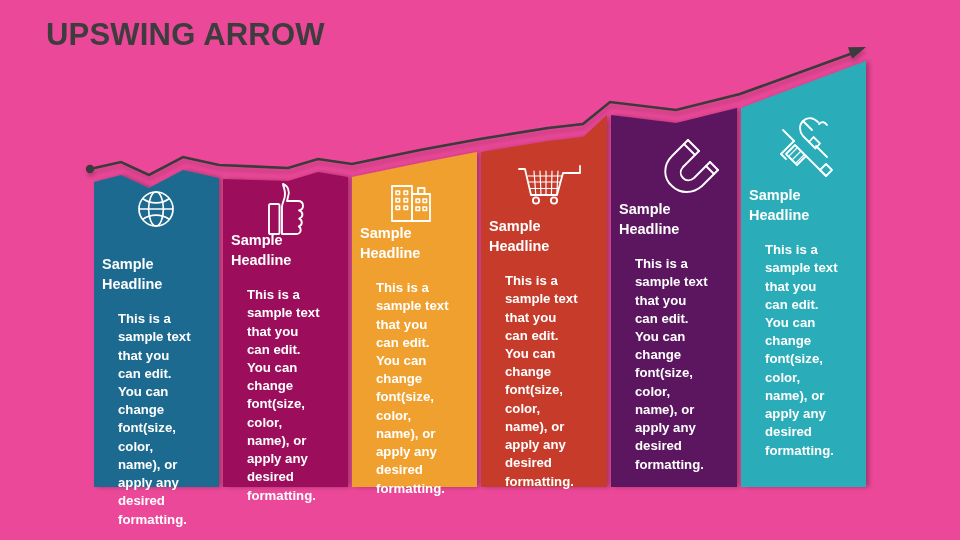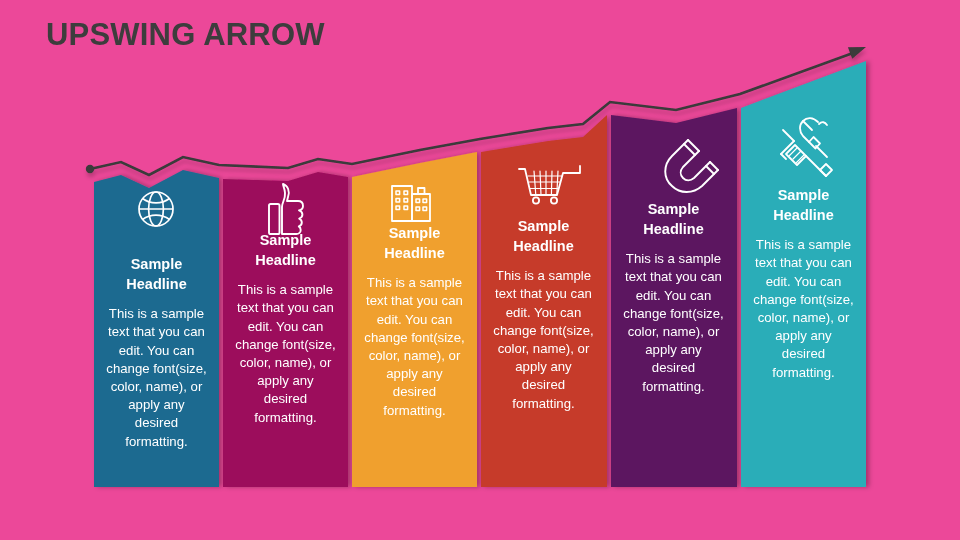--- a/index.html
+++ b/index.html
@@ -33,36 +33,36 @@
   }
   #graphic {
     position: absolute;
     left: 0;
     top: 0;
     width: 960px;
     height: 540px;
   }
   .col-text {
     position: absolute;
-    text-align: center;
+    text-align: left;
     color: #ffffff;
     box-sizing: border-box;
   }
   .headline {
     font-size: 14.5px;
     font-weight: bold;
     line-height: 1.35;
     margin: 0 0 11px 0;
     white-space: pre-line;
   }
   .body-text {
     font-size: 13.2px;
-    font-weight: normal;
+    font-weight: bold;
     line-height: 1.38;
-    margin: 3px;
+    margin: 16px;
   }
 </style>
 </head>
 <body>
 
 <div id="slide">
 
   <div id="title">UPSWING ARROW</div>
 
   <svg id="graphic" viewBox="0 0 960 540">

